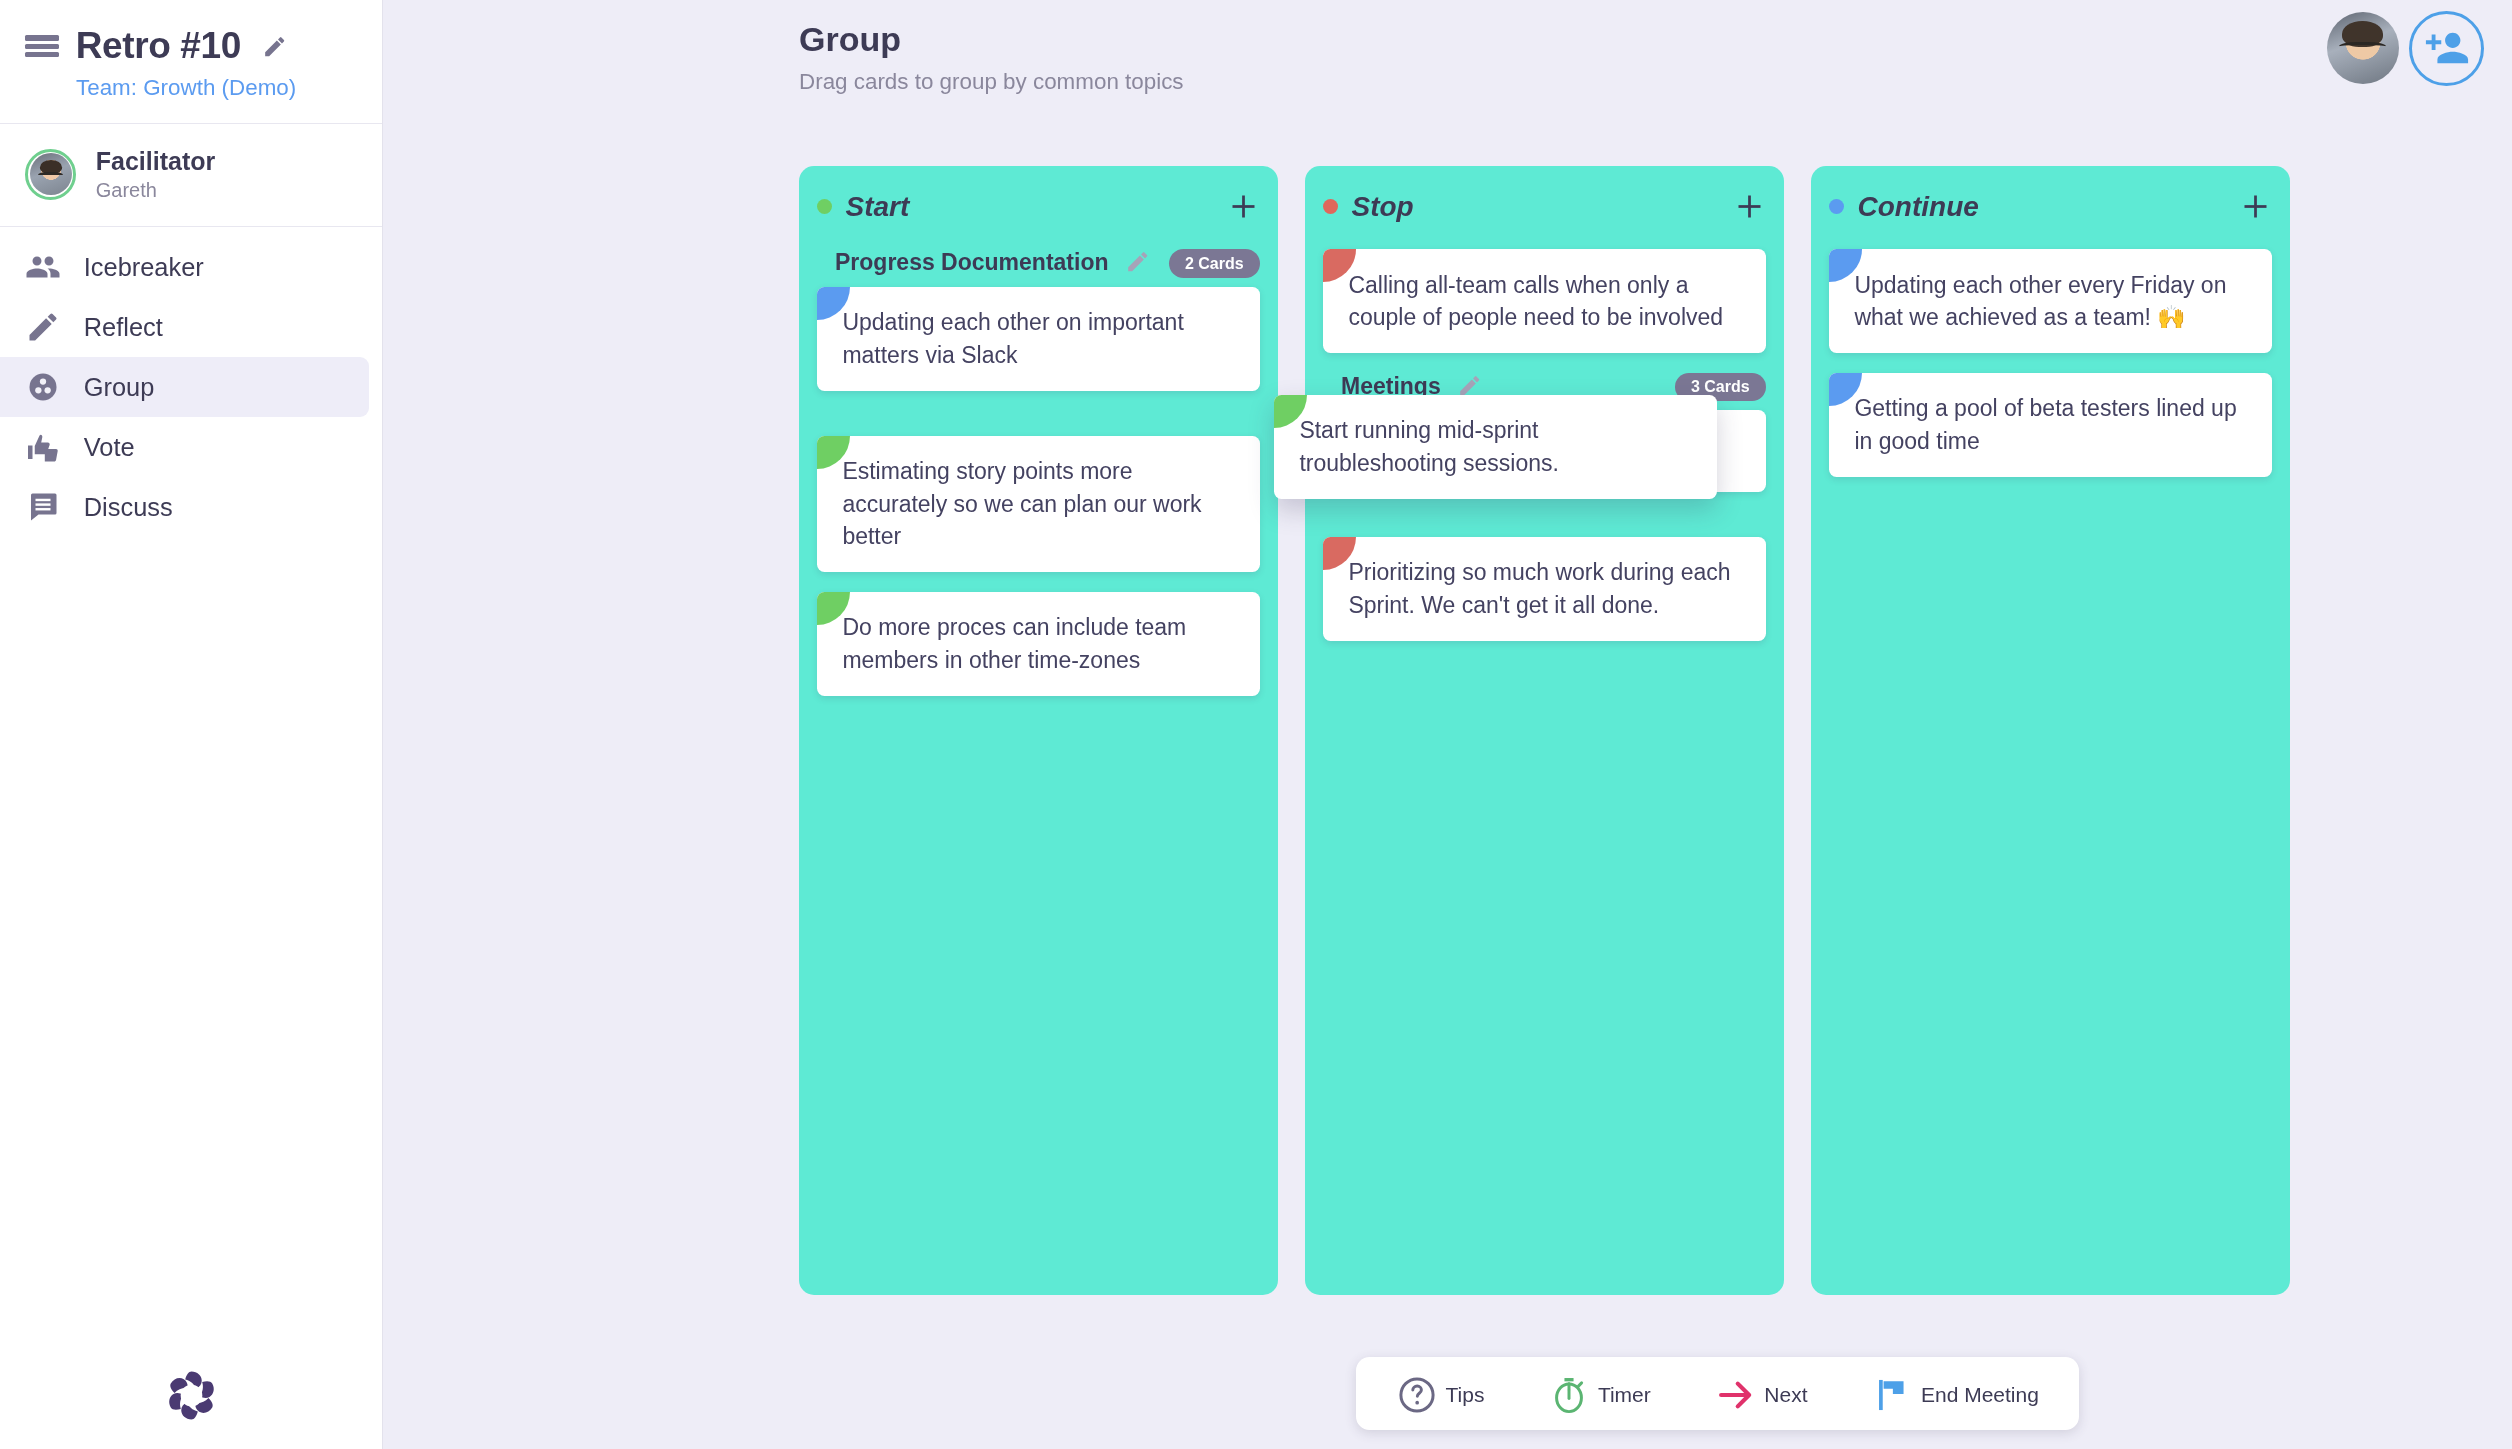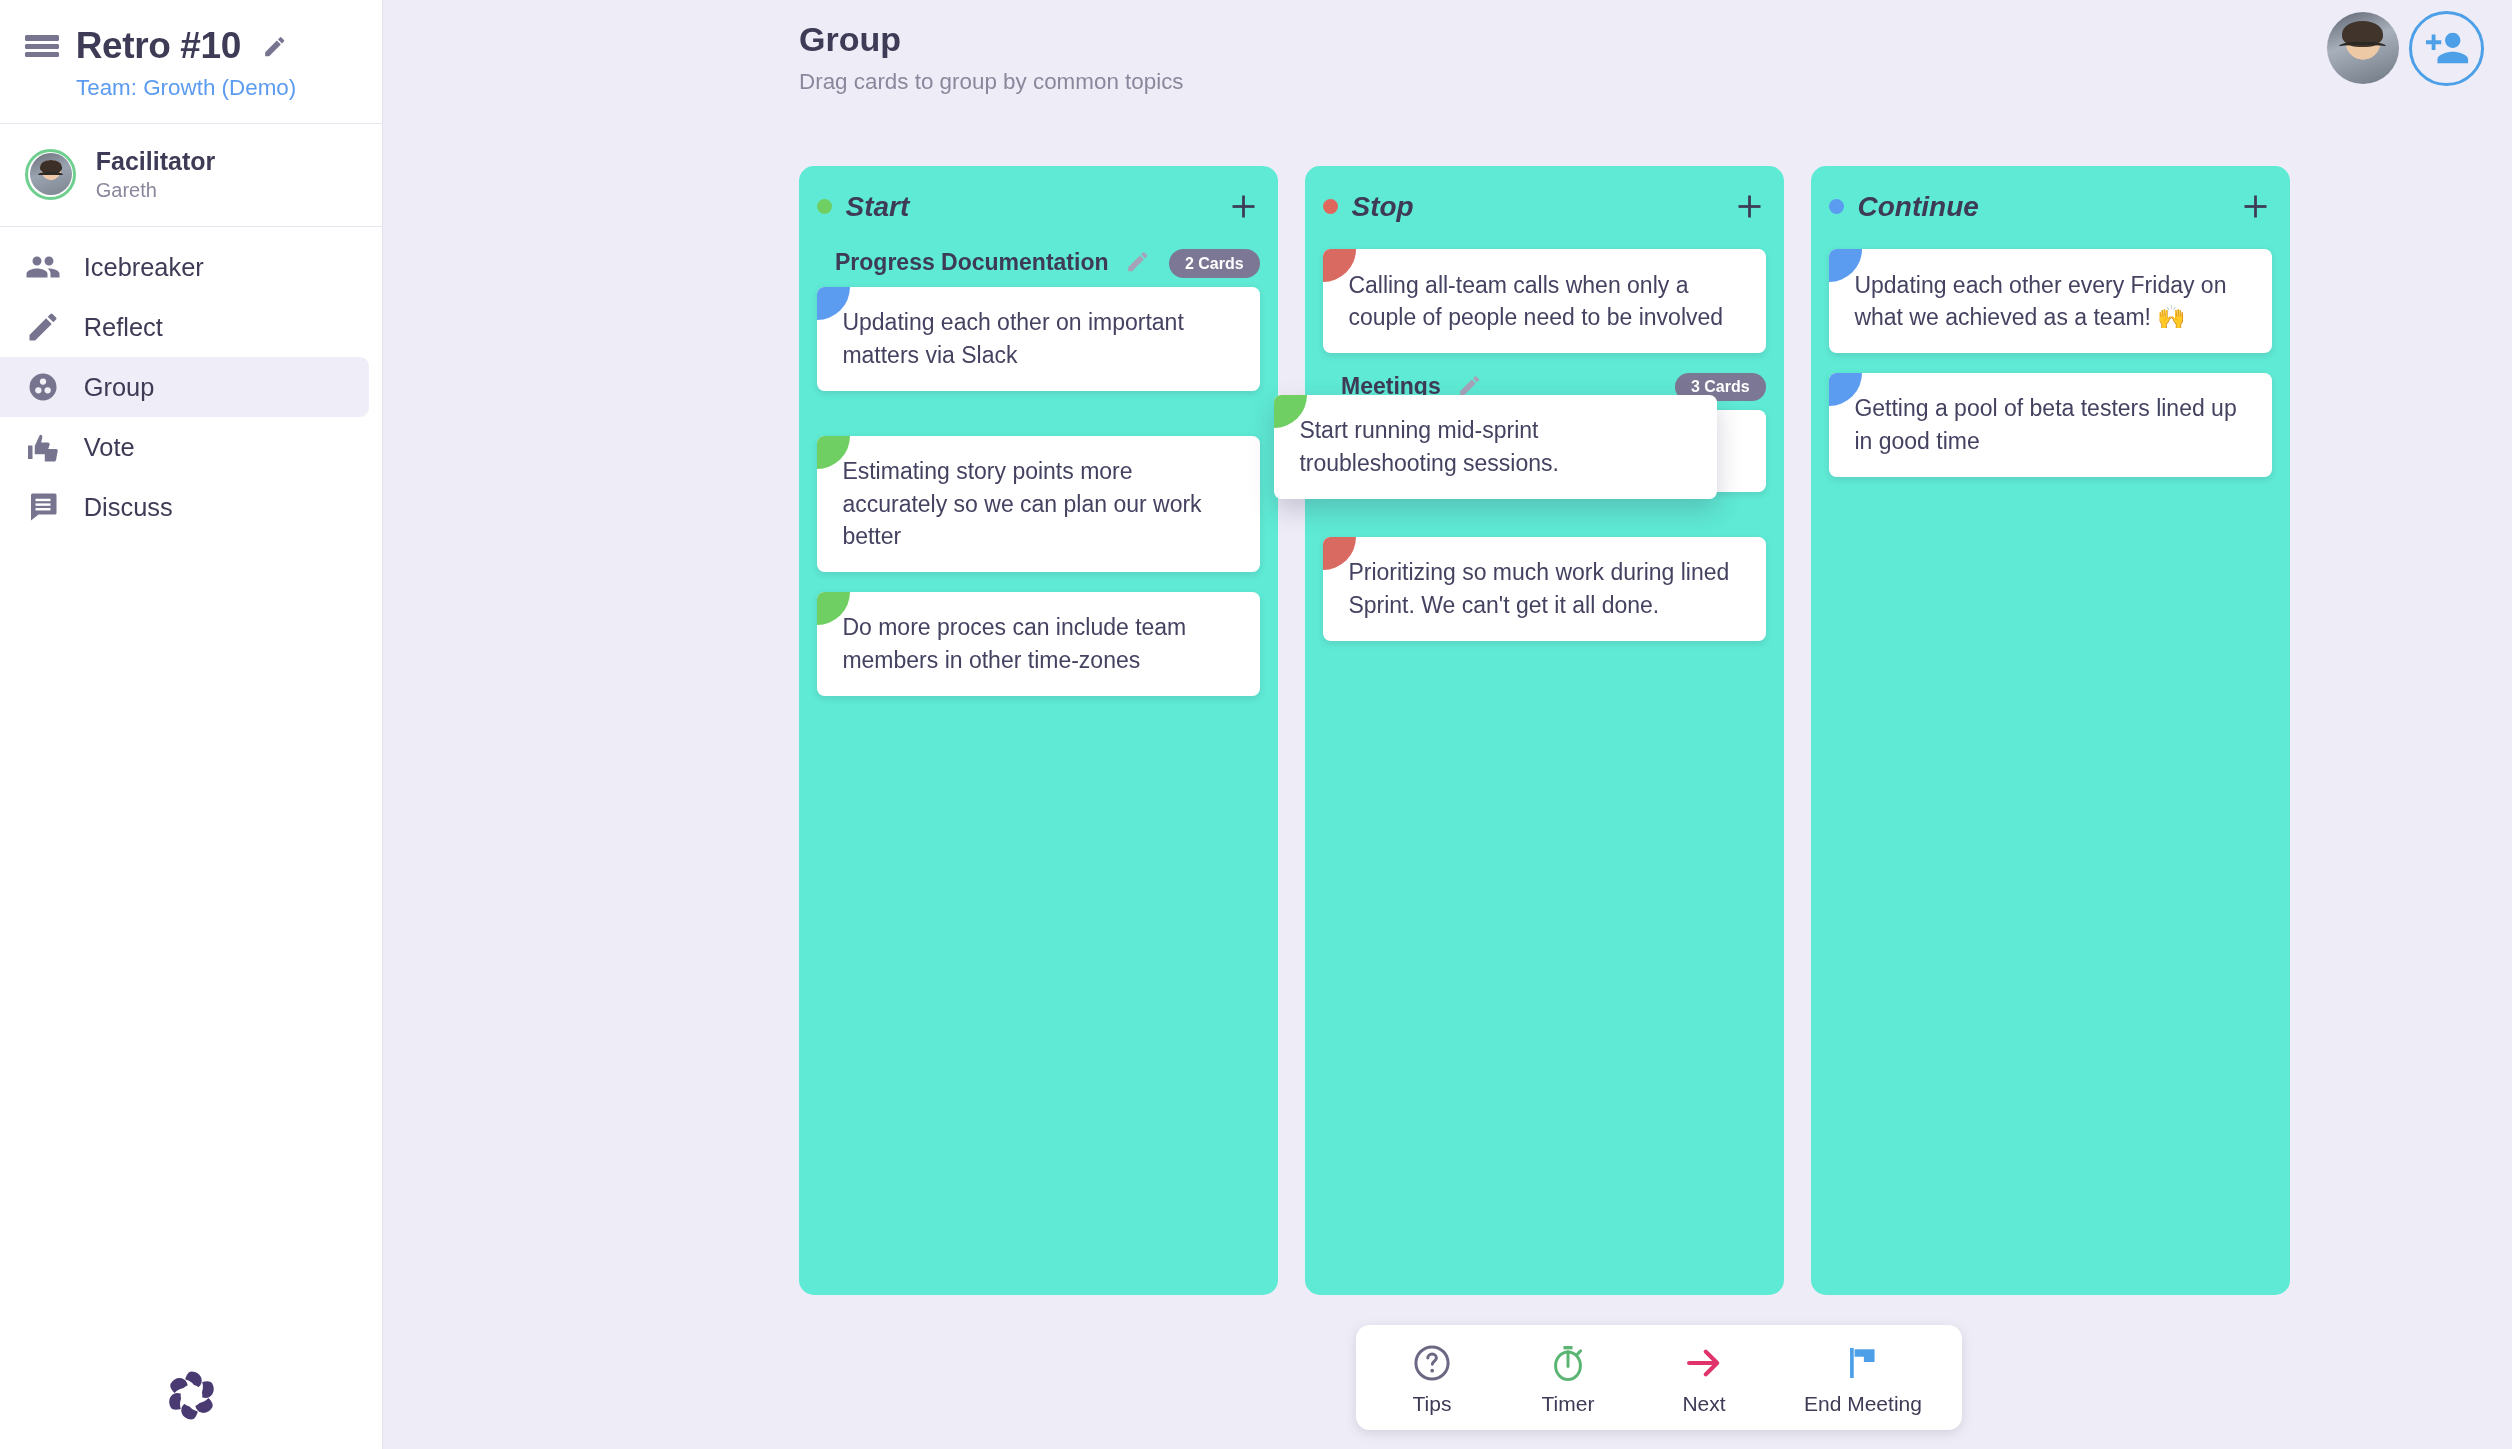--- a/index.html
+++ b/index.html
@@ -127,21 +127,21 @@
     box-shadow: 0 10.5px 25.4px rgba(55,50,85,0.22); z-index: 50; cursor: grabbing;
   }
 
   
   .bottombar {
     position: absolute; left: 973px; bottom: 19.4px;
     background: #ffffff; border-radius: 13.5px;
     box-shadow: 0 3px 12px rgba(60,55,90,0.16);
     display: flex; align-items: center; padding: 16.4px 40px 13.5px 40px; gap: 64px;
   }
-  .bb-item { display: flex; flex-direction: column; align-items: center; gap: 7.5px; cursor: pointer; min-width: 72px; }
+  .bb-item { display: flex; flex-direction: row; align-items: center; gap: 7.5px; cursor: pointer; min-width: 72px; }
   .bb-ico { height: 43px; display: flex; align-items: center; justify-content: center; }
   .bb-label { font-size: 21px; color: #3d3b55; }
 </style>
 </head>
 <body>
 
 <div id="app">
 
   <aside class="sidebar">
 
@@ -319,21 +319,21 @@
 
         <div class="card stacked">
           <span class="corner c-red"></span>
           <span class="card-text">                 eting-free Thursdays or Fridays</span>
         </div>
 
         <div style="height:25.4px"></div>
 
         <div class="card">
           <span class="corner c-red"></span>
-          <span class="card-text">Prioritizing so much work during lined Sprint. We can't get it all done.</span>
+          <span class="card-text">Prioritizing so much work during each Sprint. We can't get it all done.</span>
         </div>
       </div>
 
       <div class="column">
         <div class="col-head">
           <span class="col-dot" style="background:#5b9bf0"></span>
           <span class="col-title">Continue</span>
           <svg class="col-plus" viewBox="0 0 24 24">
             <path d="M11 4h2v16h-2z" fill="#3d3b55"></path>
               <path d="M4 11h16v2H4z" fill="#3d3b55"></path>

